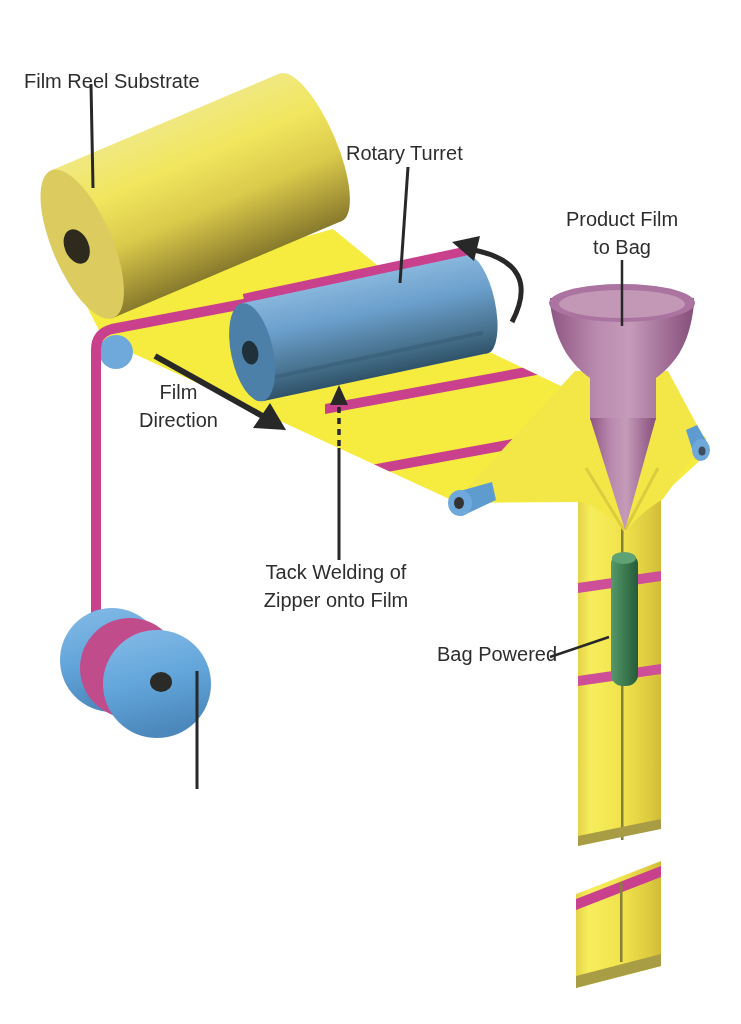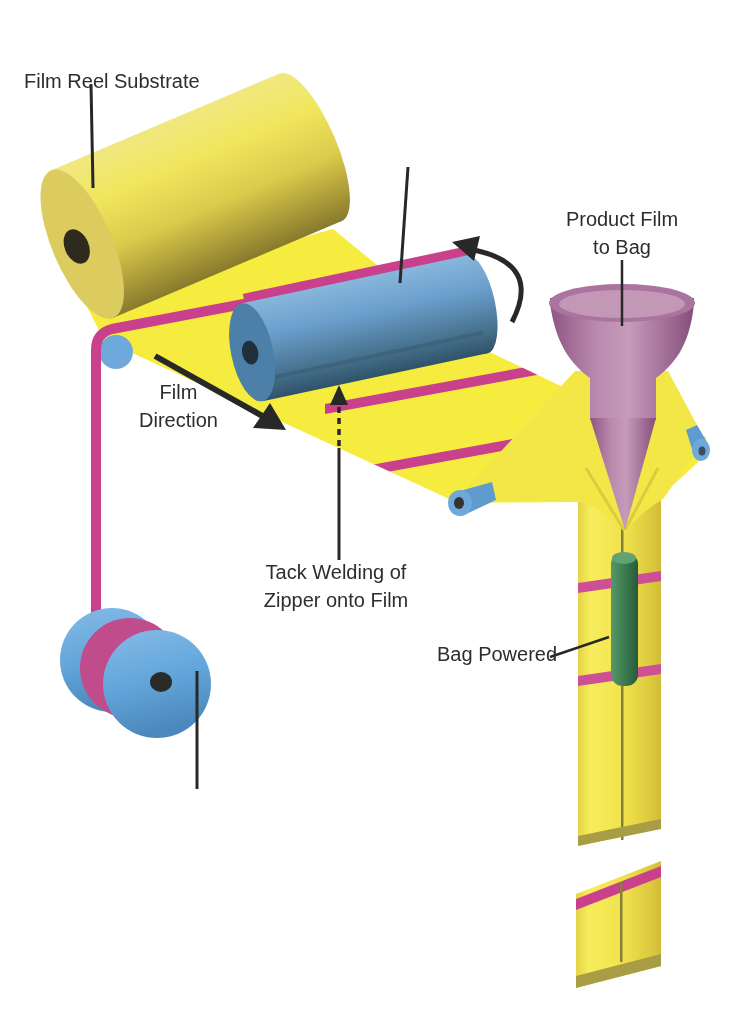--- a/index.html
+++ b/index.html
@@ -155,20 +155,21 @@
   <g stroke="#282828">
     <line x1="91" y1="84" x2="93" y2="188" stroke-width="3"></line>
     <line x1="408" y1="167" x2="400" y2="283" stroke-width="3"></line>
     <line x1="622" y1="260" x2="622" y2="326" stroke-width="2.5"></line>
     <line x1="550" y1="657" x2="609" y2="637" stroke-width="2.5"></line>
     <line x1="197" y1="671" x2="197" y2="789" stroke-width="3"></line>
   </g>
 </svg>
 
 <div class="label" style="left:24px;top:67px;">Film Reel Substrate</div>
+<div class="label" style="left:346px;top:139px;">Rotary Turret</div>
 <div class="label center" style="left:532px;top:205px;width:180px;">Product Film
 to Bag</div>
 <div class="label" style="left:139px;top:378px;text-align:center;">Film
 Direction</div>
 <div class="label center" style="left:246px;top:558px;width:180px;">Tack Welding of
 Zipper onto Film</div>
 <div class="label" style="left:437px;top:640px;">Bag Powered</div>
 
 </div>
 

